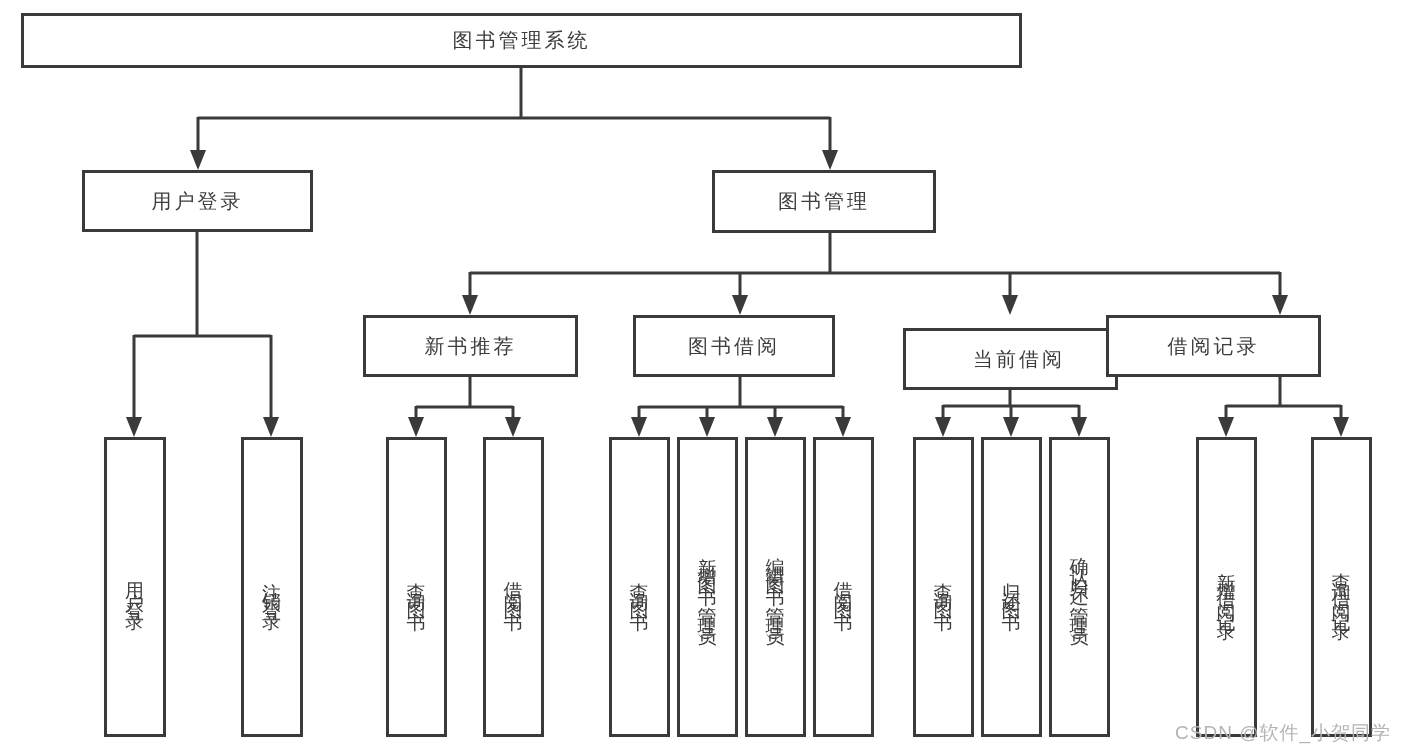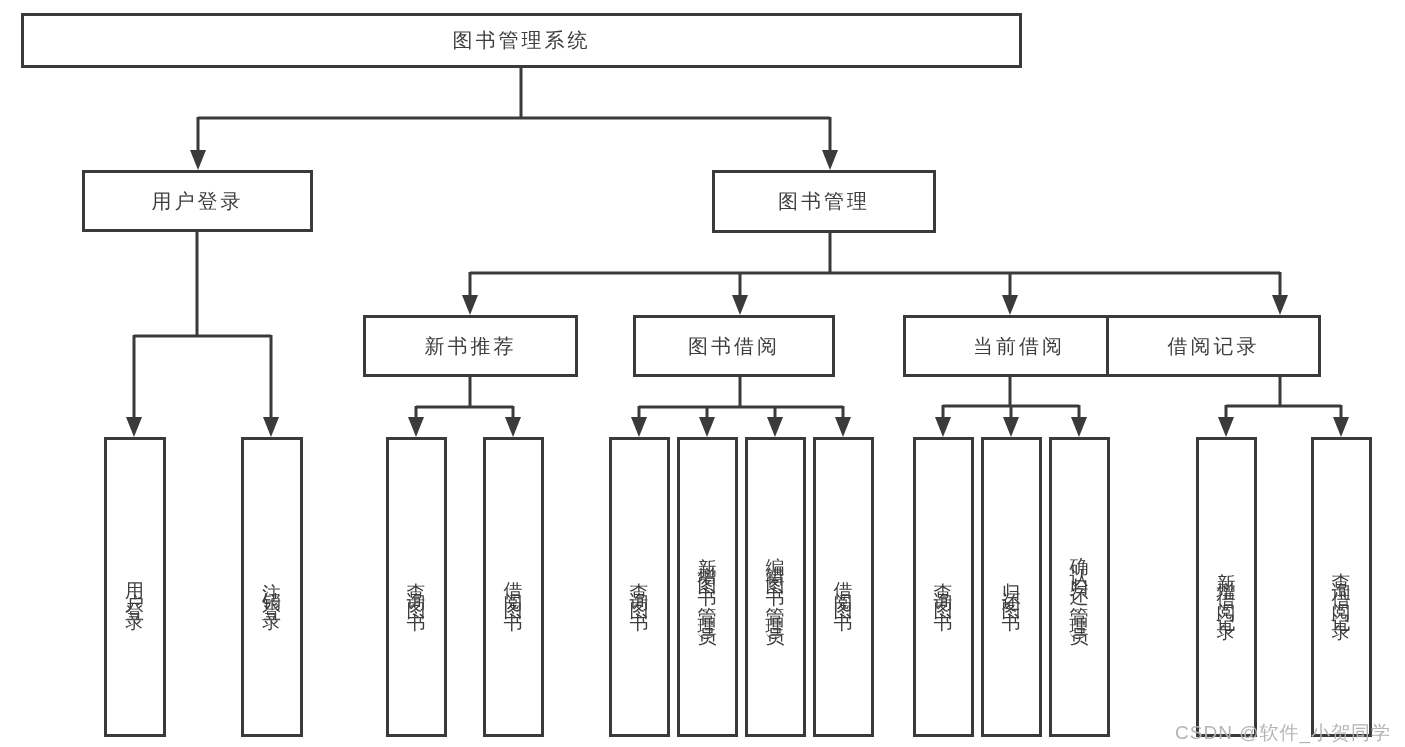--- a/index.html
+++ b/index.html
@@ -110,21 +110,21 @@
     <path class="ahead" d="M1333,417 L1349,417 L1341,437 Z"></path>
   </svg>
 
   <div class="node" style="left:21px;top:13px;width:1001px;height:55px;">图书管理系统</div>
 
   <div class="node" style="left:82px;top:170px;width:231px;height:62px;">用户登录</div>
   <div class="node" style="left:712px;top:170px;width:224px;height:63px;">图书管理</div>
 
   <div class="node" style="left:363px;top:315px;width:215px;height:62px;">新书推荐</div>
   <div class="node" style="left:633px;top:315px;width:202px;height:62px;">图书借阅</div>
-  <div class="node" style="left:903px;top:315px;width:215px;height:62px;padding-left:17px;">当前借阅</div>
+  <div class="node" style="left:903px;top:328px;width:215px;height:62px;padding-left:17px;">当前借阅</div>
   <div class="node" style="left:1106px;top:315px;width:215px;height:62px;">借阅记录</div>
 
   <div class="node vnode" style="left:104px;top:437px;width:62px;height:300px;">用户登录</div>
   <div class="node vnode" style="left:241px;top:437px;width:62px;height:300px;">注销登录</div>
 
   <div class="node vnode" style="left:386px;top:437px;width:61px;height:300px;">查询图书</div>
   <div class="node vnode" style="left:483px;top:437px;width:61px;height:300px;">借阅图书</div>
 
   <div class="node vnode" style="left:609px;top:437px;width:61px;height:300px;">查询图书</div>
   <div class="node vnode" style="left:677px;top:437px;width:61px;height:300px;">新增图书（管理员）</div>

